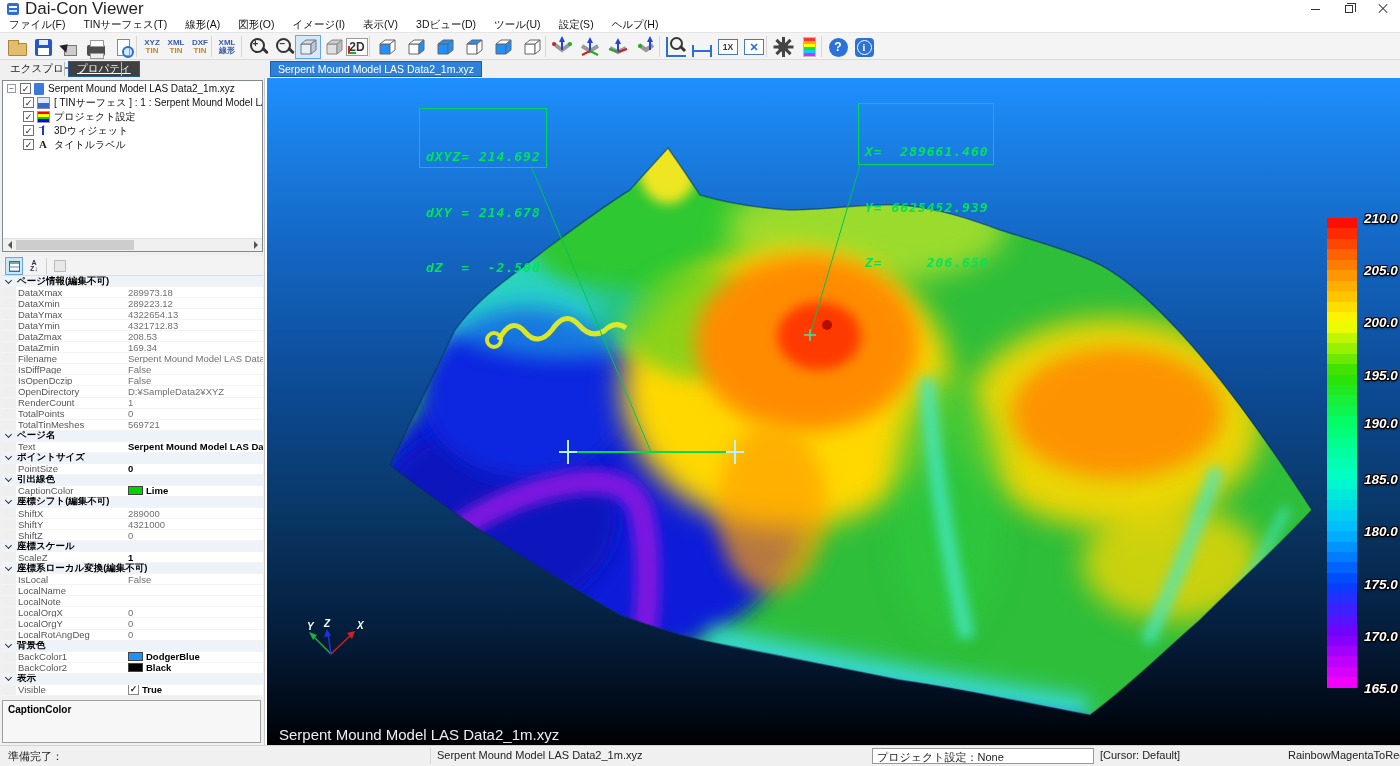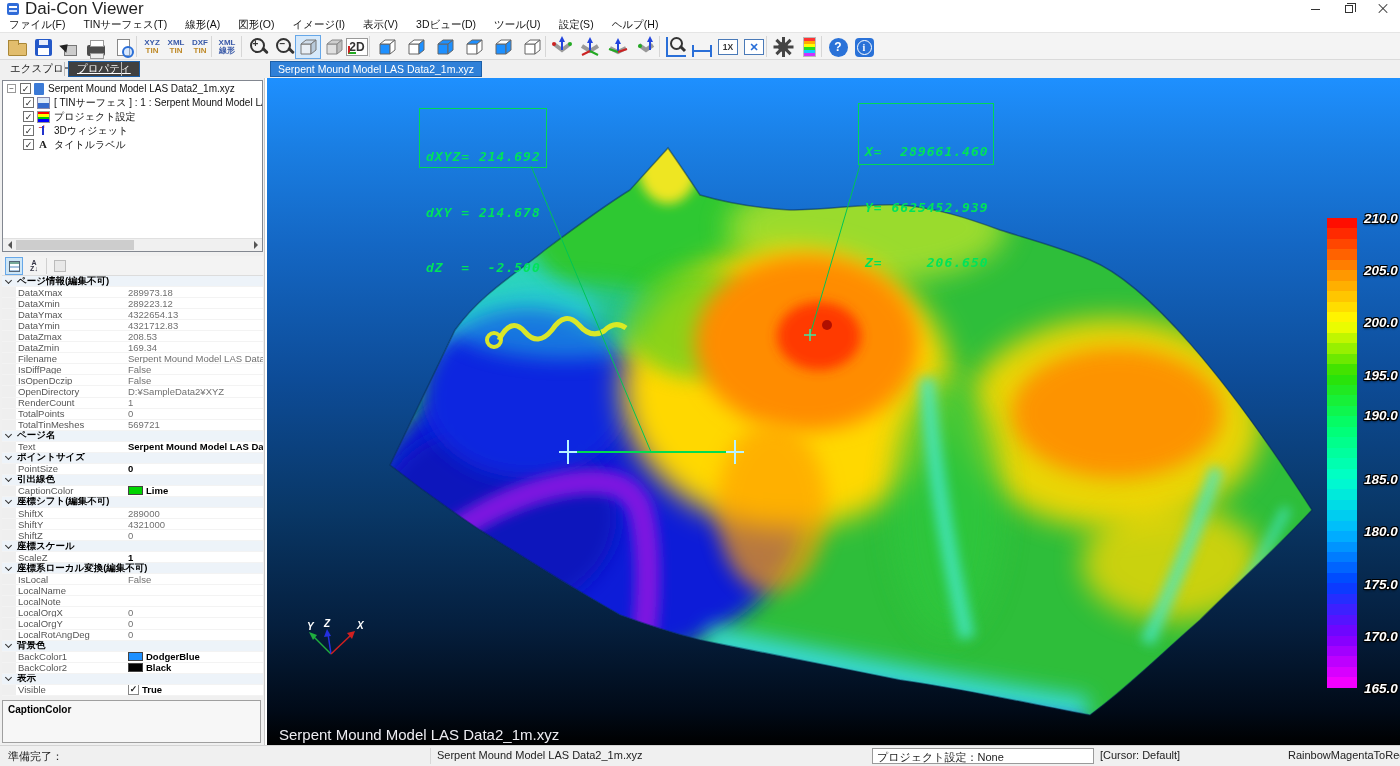--- a/index.html
+++ b/index.html
@@ -686,21 +686,21 @@
       <div class="seg" style="height: 10.4444px; background: rgb(162, 0, 255);"></div>
       <div class="seg" style="height: 10.4444px; background: rgb(189, 0, 255);"></div>
       <div class="seg" style="height: 10.4444px; background: rgb(215, 0, 255);"></div>
       <div class="seg" style="height: 10.4444px; background: rgb(242, 0, 255);"></div>
     </div>
   <div id="scale-labels">
       <span class="scale-label" style="top: 140px;">210.0</span>
       <span class="scale-label" style="top: 192.222px;">205.0</span>
       <span class="scale-label" style="top: 244.444px;">200.0</span>
       <span class="scale-label" style="top: 296.667px;">195.0</span>
-      <span class="scale-label" style="top: 337px;">190.0</span>
+      <span class="scale-label" style="top: 345px;">190.0</span>
       <span class="scale-label" style="top: 401.111px; font-style: italic;">185.0</span>
       <span class="scale-label" style="top: 453.333px;">180.0</span>
       <span class="scale-label" style="top: 505.556px;">175.0</span>
       <span class="scale-label" style="top: 557.778px;">170.0</span>
       <span class="scale-label" style="top: 610px;">165.0</span>
     </div>
 
   <svg class="axis-widget" width="70" height="48">
     <line x1="26" y1="36" x2="8" y2="18" stroke="#1fae3e" stroke-width="1.5"></line>
     <polygon points="4,14 12,17 8,22" fill="#1fae3e"></polygon>

